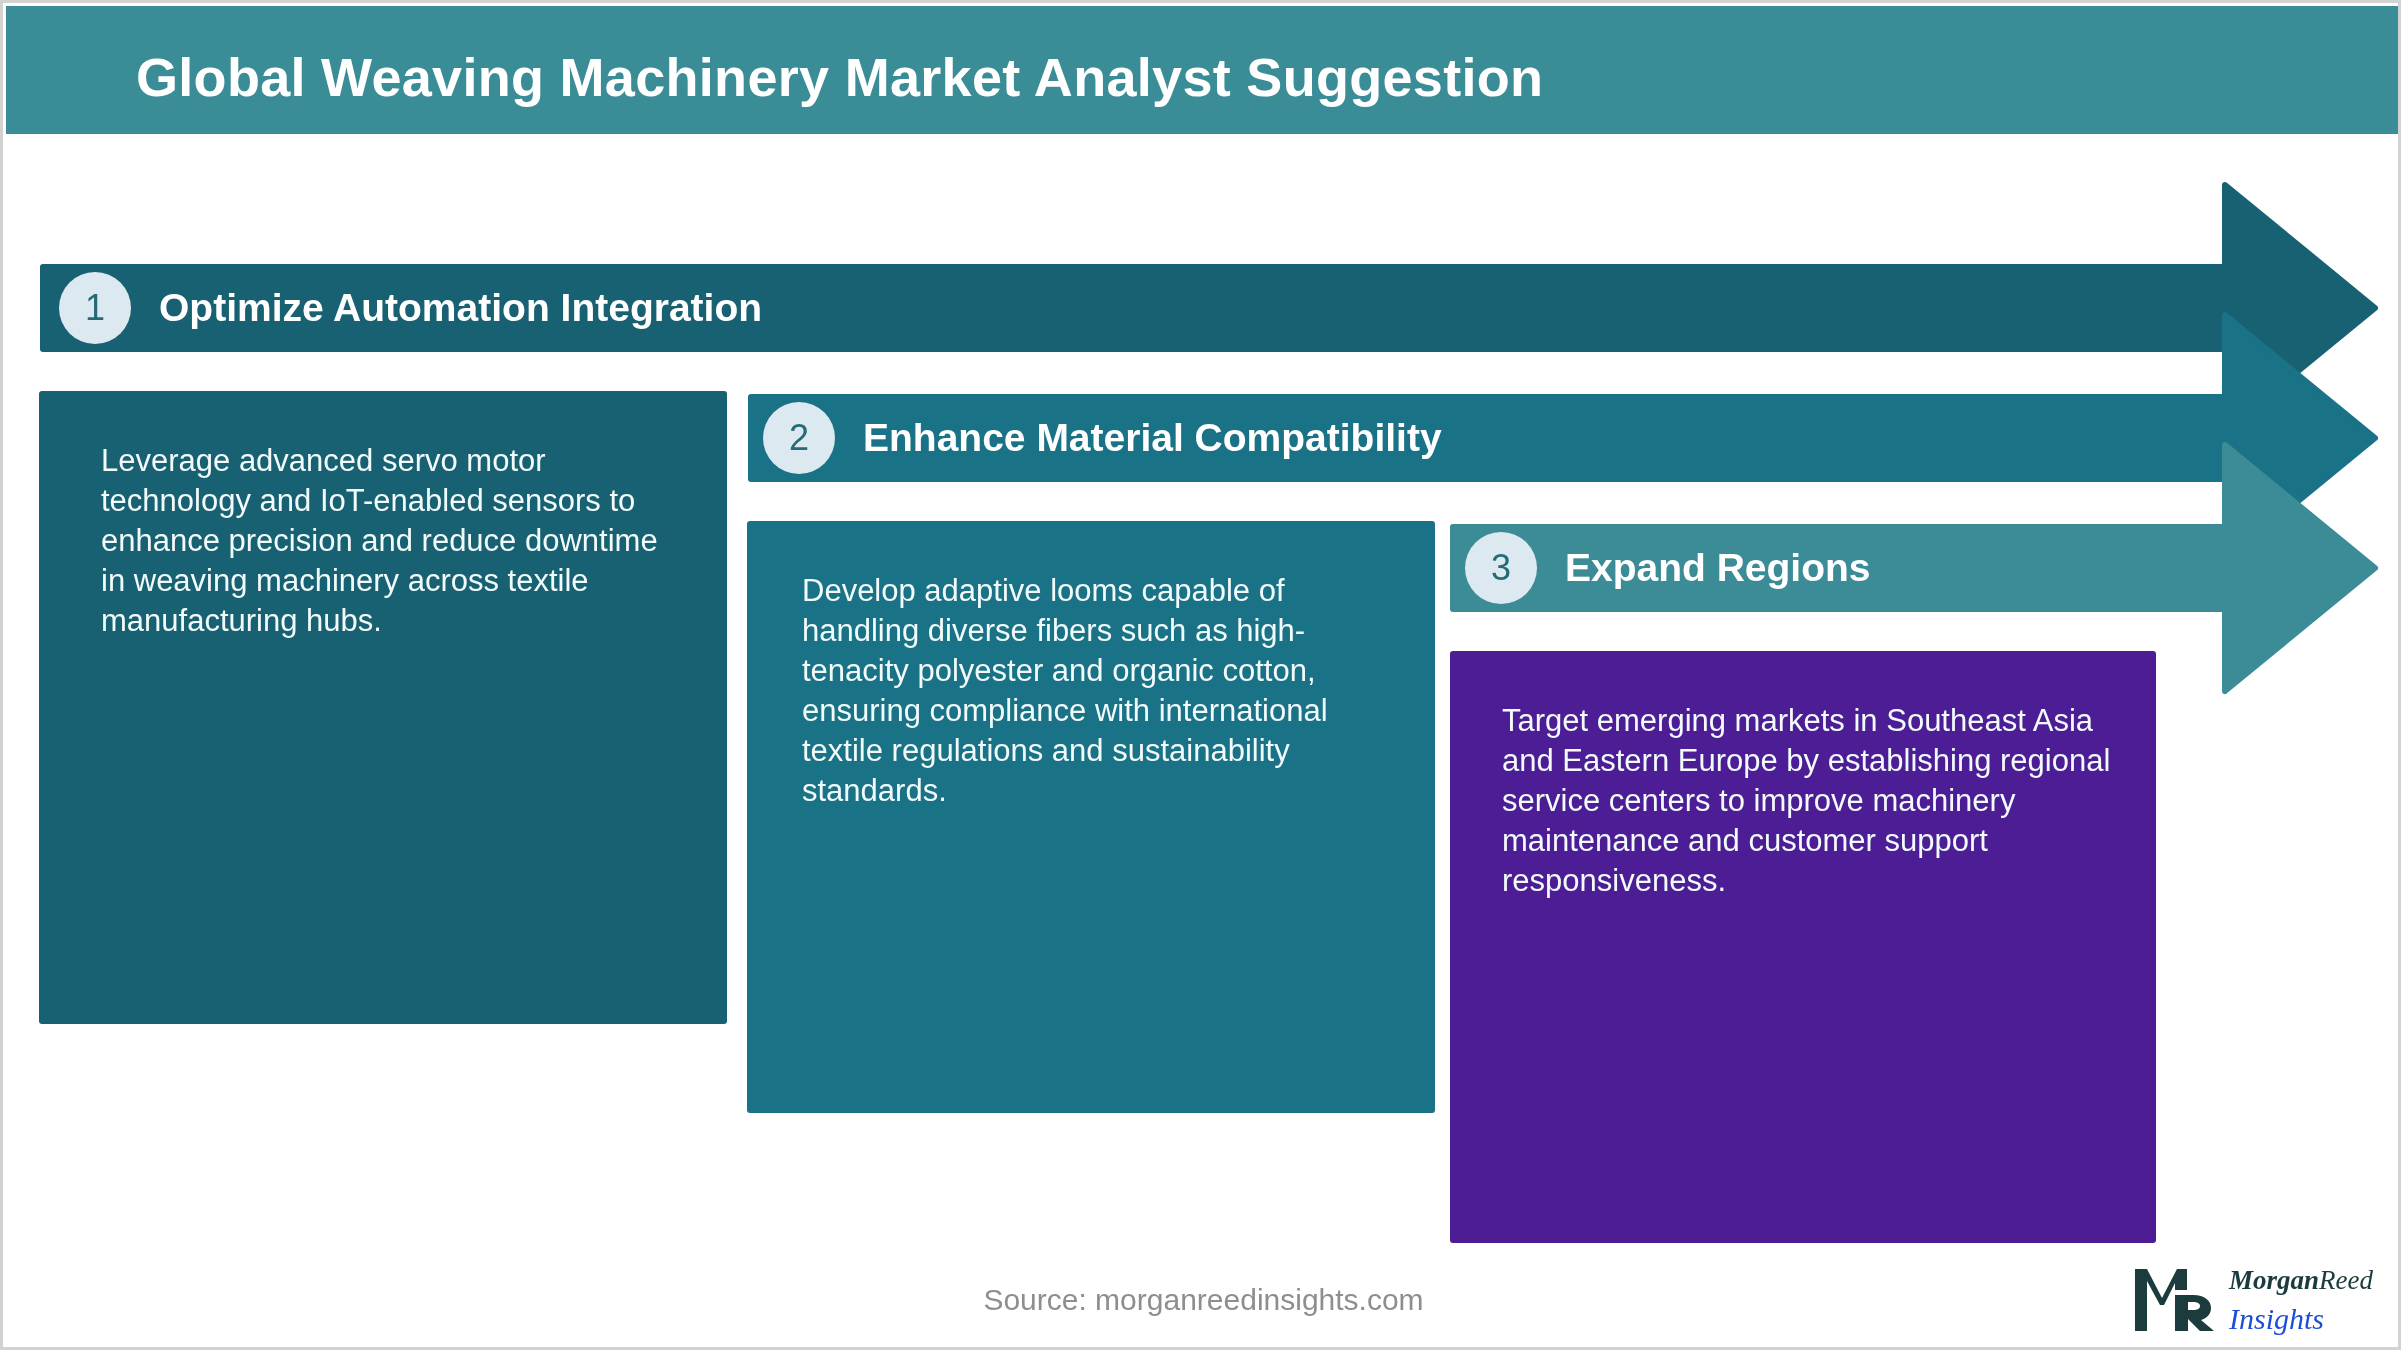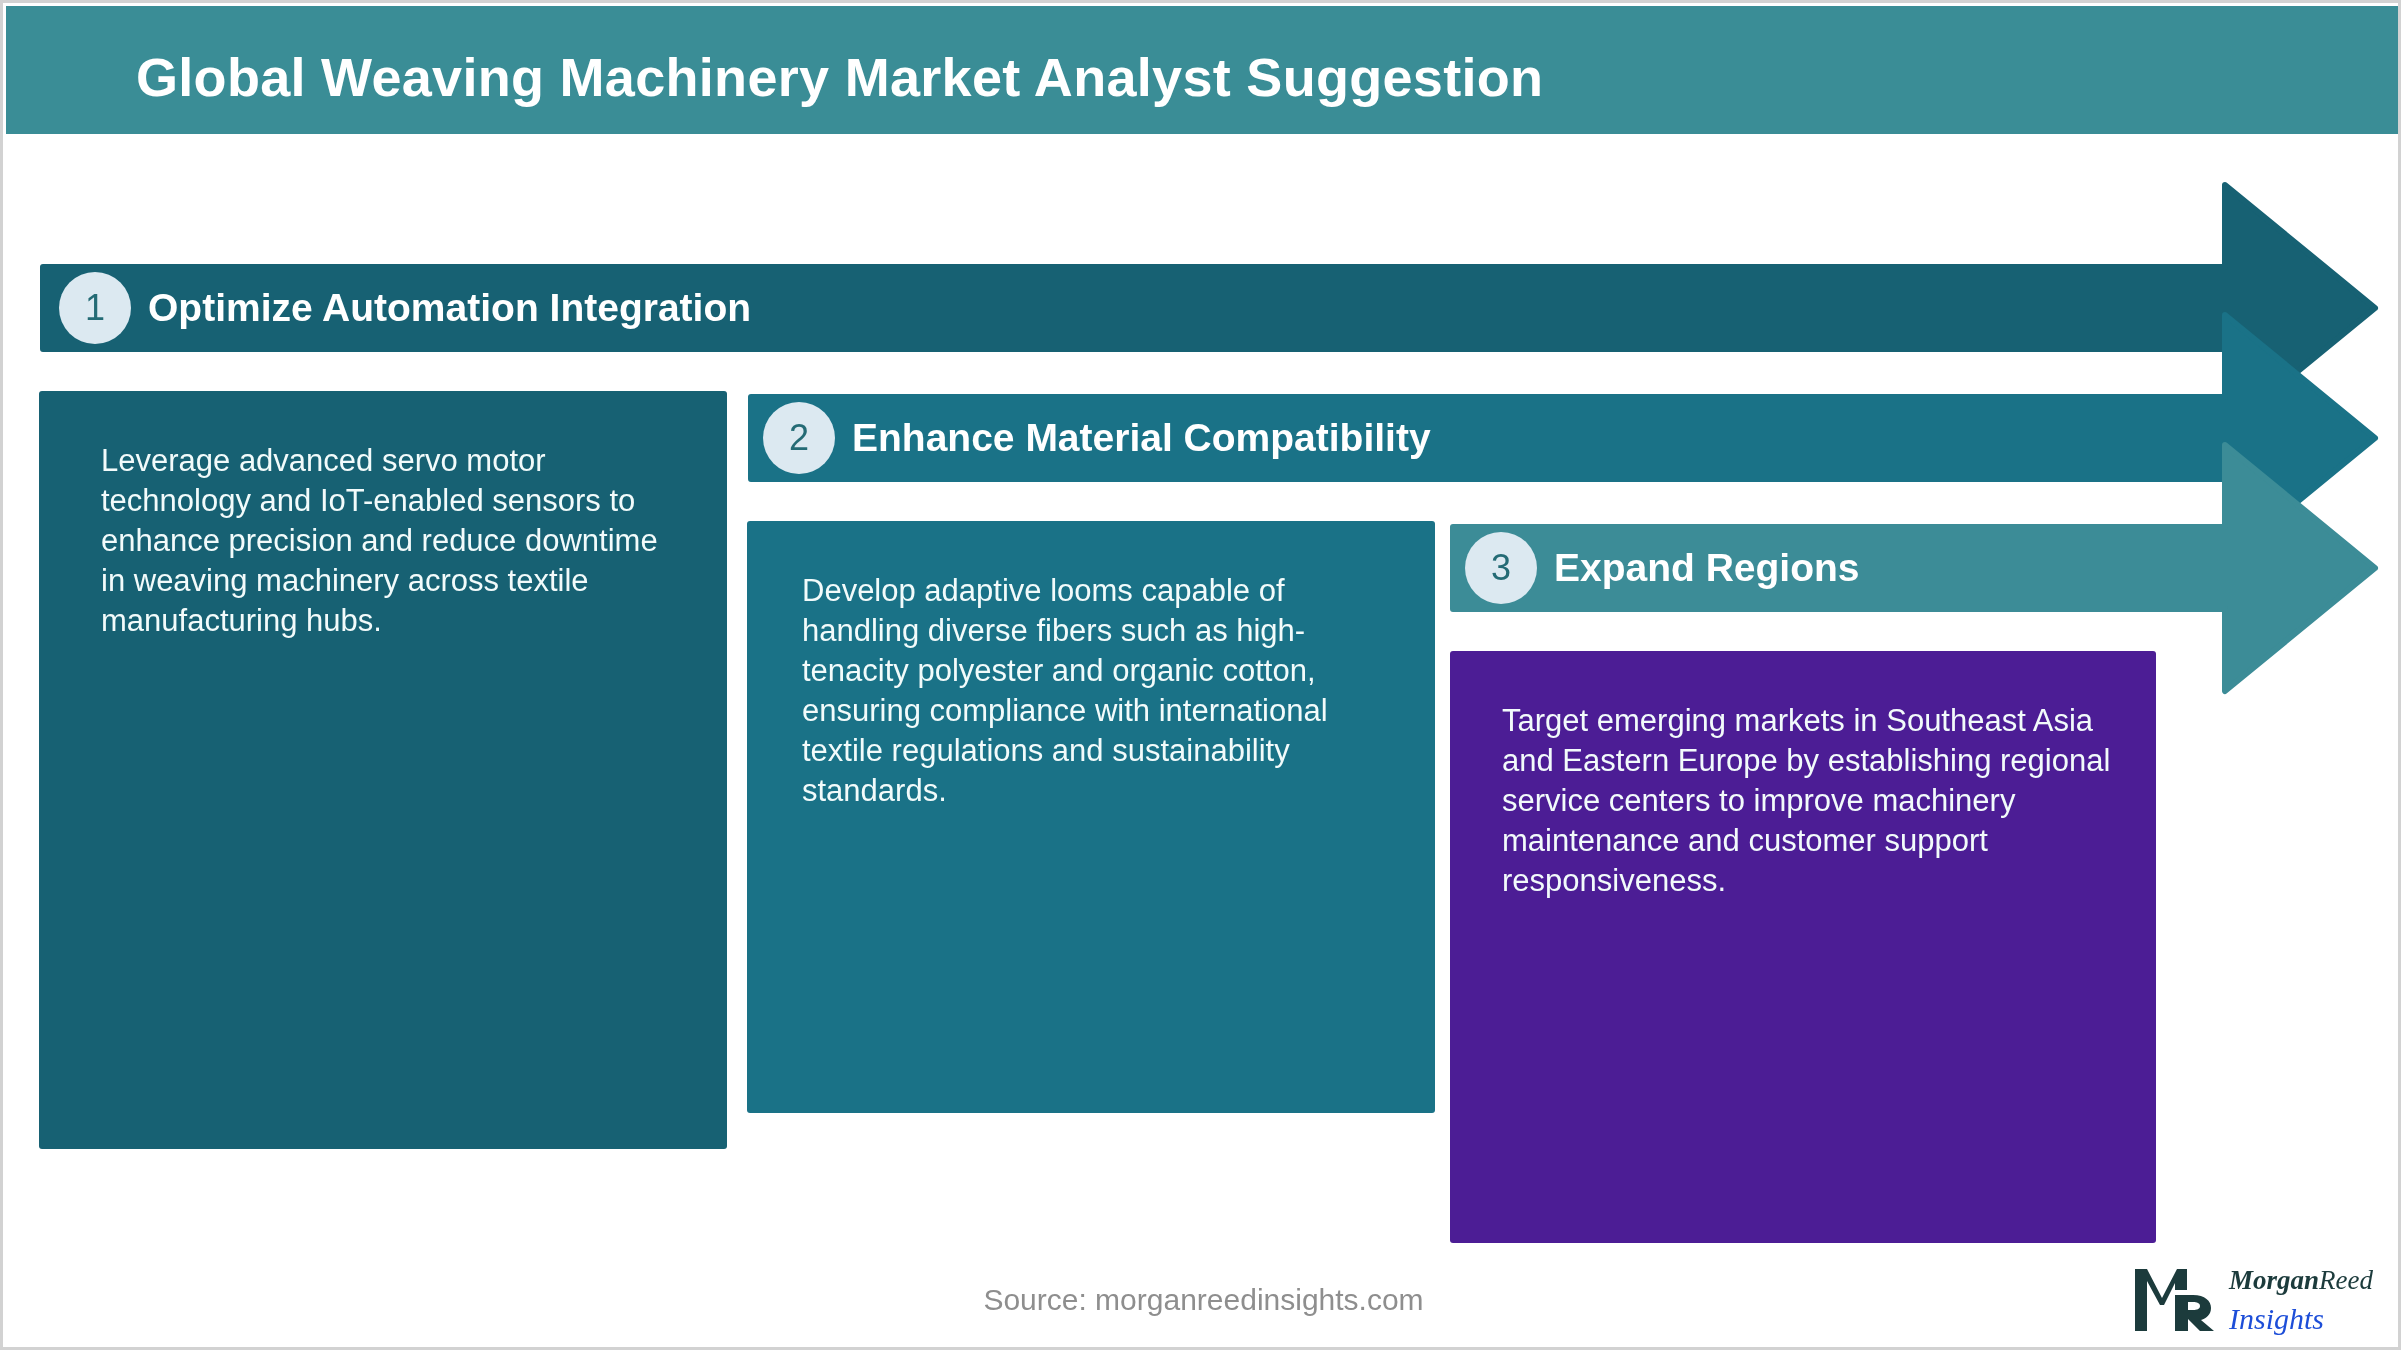--- a/index.html
+++ b/index.html
@@ -64,21 +64,21 @@
     background: #dce9f1;
     display: flex;
     align-items: center;
     justify-content: center;
     font-size: 36px;
     font-weight: 500;
     color: #246b75;
     flex: 0 0 auto;
   }
   .band-title {
-    margin-left: 17px;
+    margin-left: 28px;
     font-size: 39px;
     font-weight: bold;
     color: #ffffff;
     white-space: nowrap;
   }
 
   
   .card {
     position: absolute;
     box-sizing: border-box;
@@ -168,21 +168,21 @@
     <div class="band-title">Enhance Material Compatibility</div>
   </div>
 
   <div class="band-label" style="left:1462px; top:528px;">
     <div class="badge">
       <span>3</span>
     </div>
     <div class="band-title">Expand Regions</div>
   </div>
 
-  <div class="card card-1" style="left:36px; top:388px; width:688px; height:758px; background:#176173;">
+  <div class="card card-1" style="left:36px; top:388px; width:688px; height:633px; background:#176173;">
     <div class="card-text">Leverage advanced servo motor technology and IoT-enabled sensors to enhance precision and reduce downtime in weaving machinery across textile manufacturing hubs.</div>
   </div>
 
   <div class="card card-2" style="left:744px; top:518px; width:688px; height:592px; background:#1a7287;">
     <div class="card-text">Develop adaptive looms capable of handling diverse fibers such as high-tenacity polyester and organic cotton, ensuring compliance with international textile regulations and sustainability standards.</div>
   </div>
 
   <div class="card card-3" style="left:1447px; top:648px; width:706px; height:592px; background:#4c1d95;">
     <div class="card-text">Target emerging markets in Southeast Asia and Eastern Europe by establishing regional service centers to improve machinery maintenance and customer support responsiveness.</div>
   </div>

